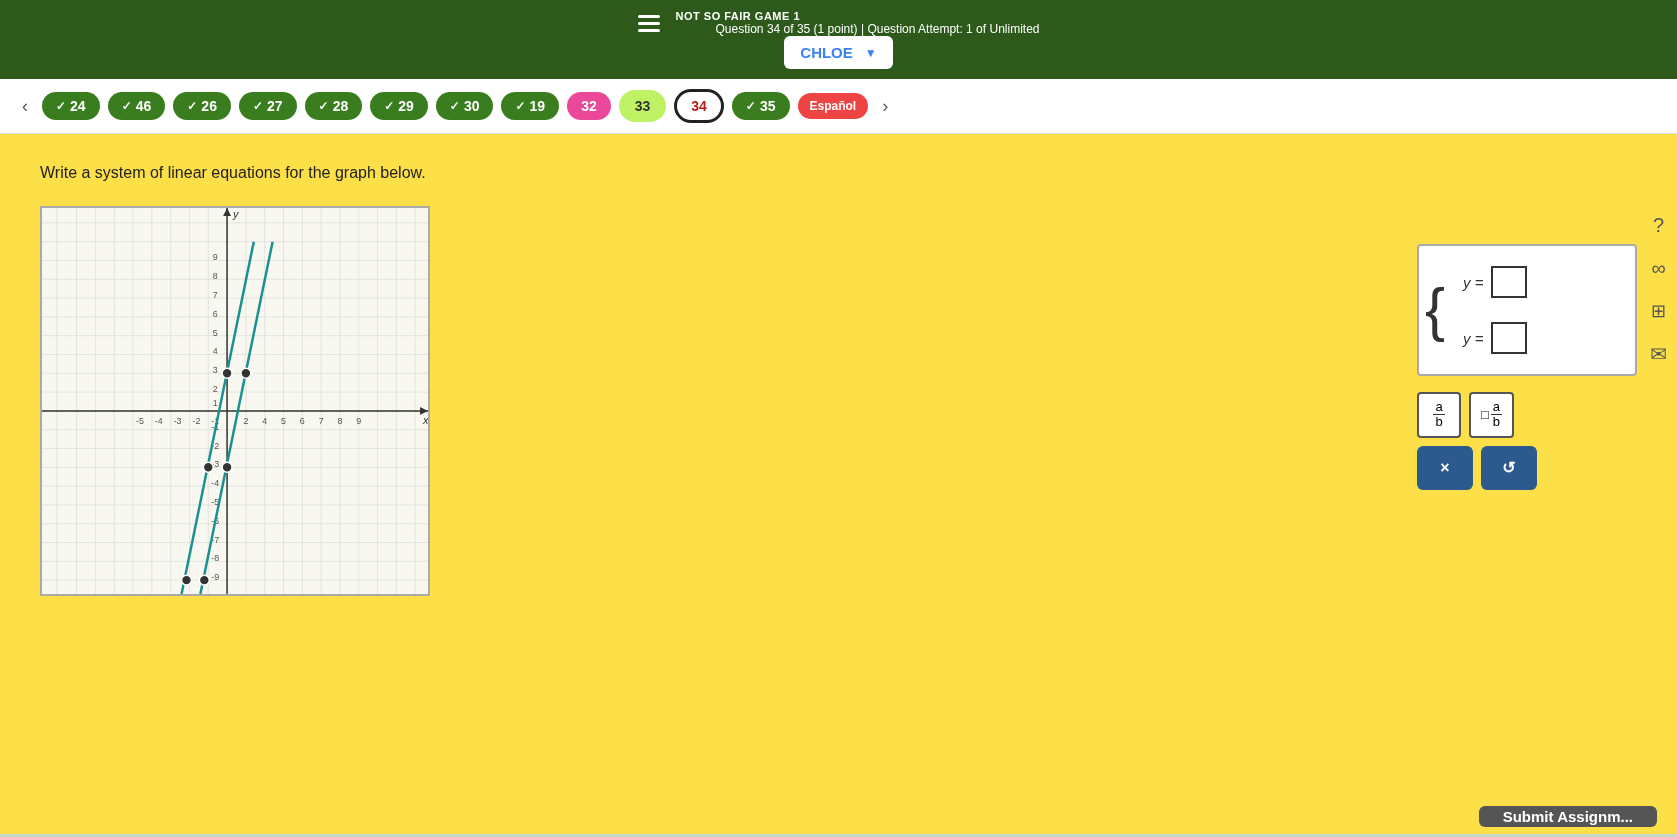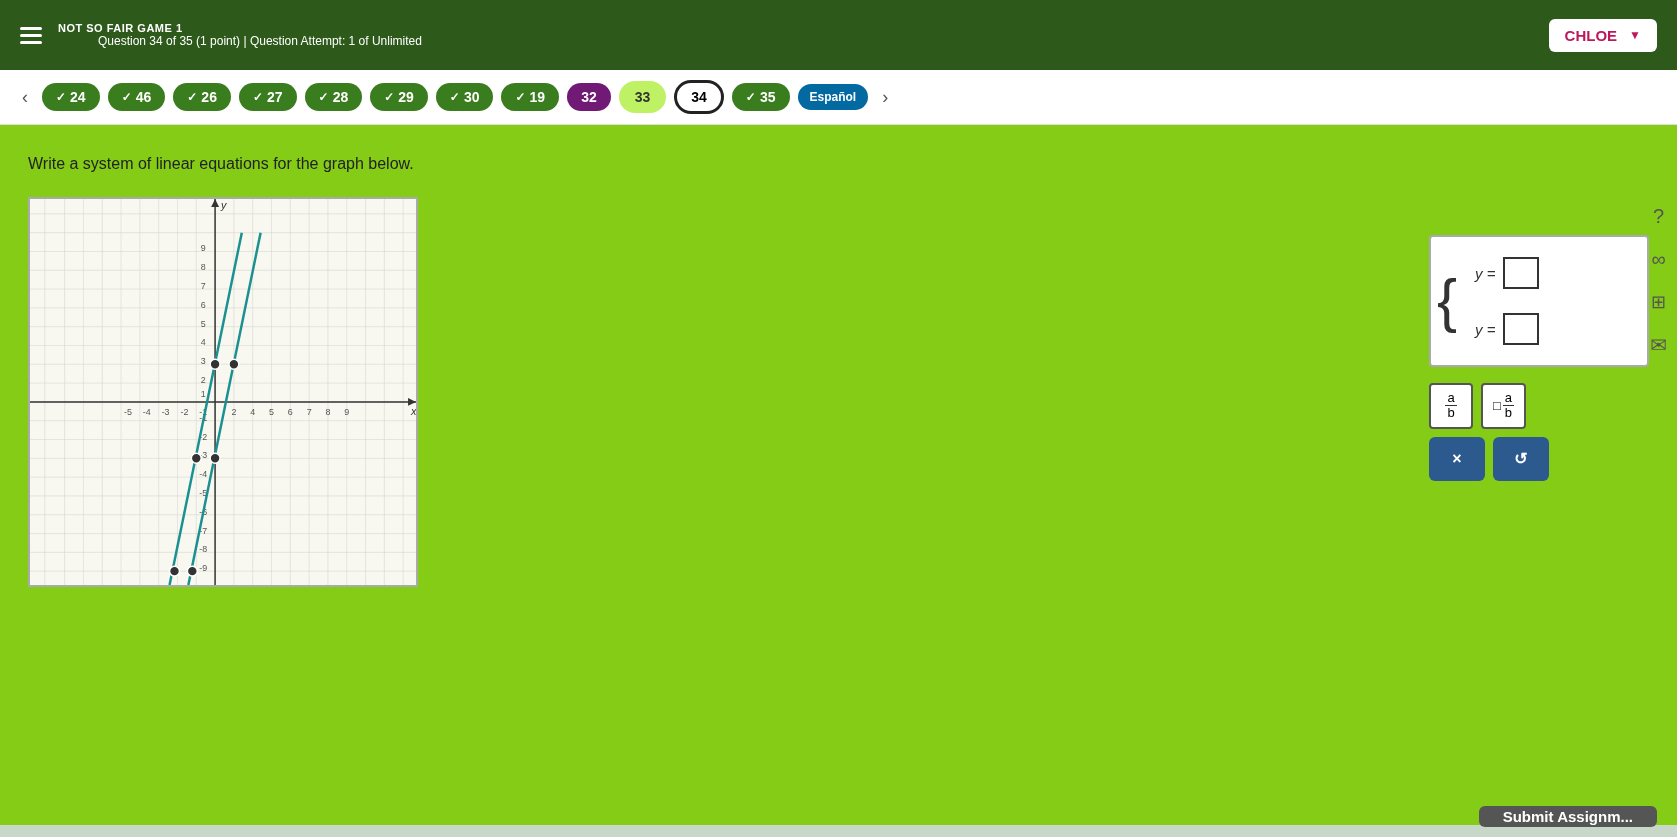--- a/index.html
+++ b/index.html
@@ -13,20 +13,21 @@
 
     
     .header {
       background: #2d5a1b;
       color: white;
       display: flex;
       align-items: center;
       justify-content: space-between;
       padding: 10px 20px;
       min-height: 70px;
+      flex-direction: column;
     }
     .header-left {
       display: flex;
       align-items: center;
       gap: 16px;
     }
     .hamburger {
       display: flex;
       flex-direction: column;
       gap: 4px;
@@ -48,21 +49,21 @@
       font-weight: bold;
       letter-spacing: 0.5px;
       text-transform: uppercase;
     }
     .header-title .question-info {
       font-size: 12px;
       margin-left: 40px;
     }
     .user-button {
       background: white;
-      color: #be185d;
+      color: #3b82f6;
       border: none;
       border-radius: 6px;
       padding: 8px 16px;
       font-size: 15px;
       font-weight: bold;
       cursor: pointer;
       display: flex;
       align-items: center;
       gap: 12px;
     }
@@ -98,48 +99,48 @@
       display: flex;
       align-items: center;
       gap: 4px;
       white-space: nowrap;
     }
     .nav-btn.completed {
       background: #3a7d1e;
       color: white;
     }
     .nav-btn.incomplete {
-      background: #701a75;
+      background: #ec4899;
       color: white;
     }
     .nav-btn.active-current {
       background: white;
-      color: #000000;
+      color: #b91c1c;
       border: 3px solid #222;
     }
     .nav-btn .check {
       font-size: 12px;
     }
     .espanol-btn {
       border-radius: 20px;
       padding: 6px 12px;
       font-size: 12px;
       font-weight: bold;
       cursor: pointer;
-      background: #0369a1;
+      background: #ef4444;
       color: white;
       border: none;
     }
 
     
     .main-content {
       display: flex;
-      padding: 30px 28px;
+      padding: 30px 40px;
       gap: 21px;
-      background: #84cc16;
+      background: #fde047;
       min-height: 700px;
       position: relative;
     }
 
     .left-panel {
       flex: 1;
     }
 
     .question-text {
       font-size: 16px;

